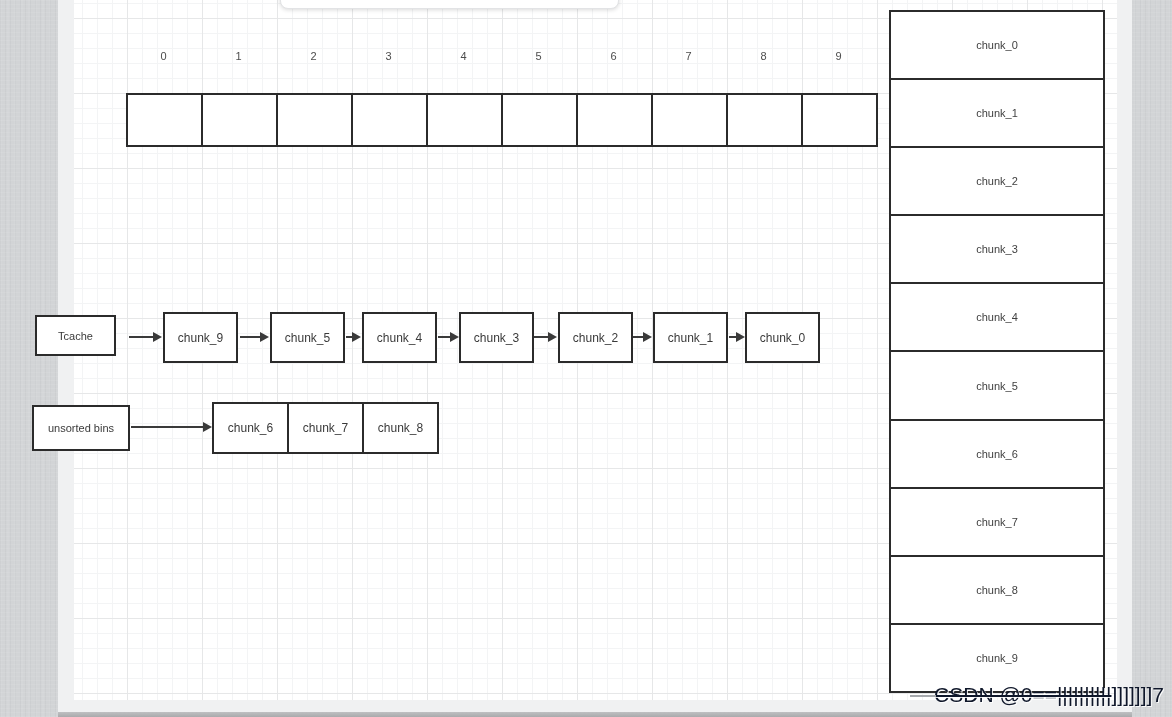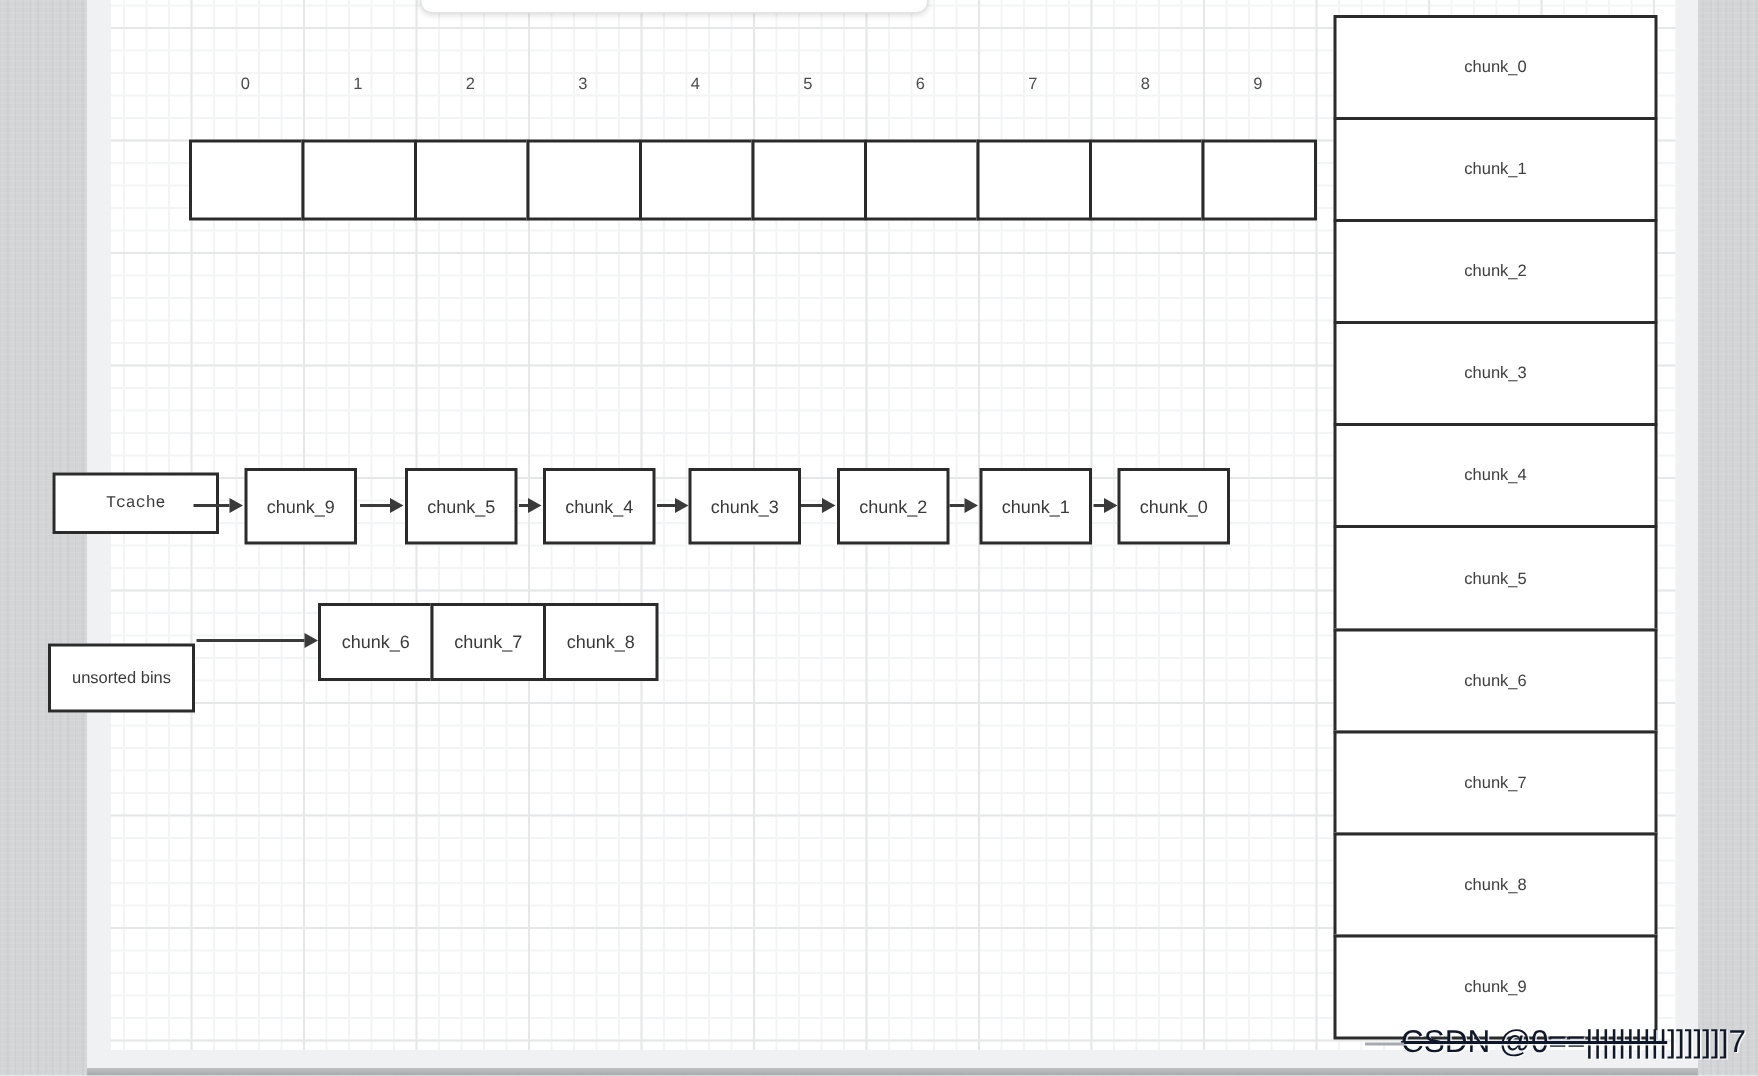--- a/index.html
+++ b/index.html
@@ -106,21 +106,21 @@
     <div class="cell"></div>
     <div class="cell"></div>
     <div class="cell"></div>
     <div class="cell"></div>
     <div class="cell"></div>
     <div class="cell"></div>
     <div class="cell"></div>
     <div class="cell"></div>
   </div>
 
-  <div class="node head-box" style="left:35px;top:315px;width:111px;height:41px;font-family:Liberation Mono, monospace;">Tcache</div>
+  <div class="node head-box" style="left:35px;top:315px;width:81px;height:41px;">Tcache</div>
 
   <div class="node" style="left:163px;top:312px;width:75px;height:51px;">chunk_9</div>
   <div class="node" style="left:270px;top:312px;width:75px;height:51px;">chunk_5</div>
   <div class="node" style="left:362px;top:312px;width:75px;height:51px;">chunk_4</div>
   <div class="node" style="left:459px;top:312px;width:75px;height:51px;">chunk_3</div>
   <div class="node" style="left:558px;top:312px;width:75px;height:51px;">chunk_2</div>
   <div class="node" style="left:653px;top:312px;width:75px;height:51px;">chunk_1</div>
   <div class="node" style="left:745px;top:312px;width:75px;height:51px;">chunk_0</div>
 
   <div class="arrow" style="left:129px;top:336px;width:24px;">
@@ -138,21 +138,21 @@
   <div class="arrow" style="left:534px;top:336px;width:14px;">
       <i class="ah"></i>
     </div>
   <div class="arrow" style="left:633px;top:336px;width:10px;">
       <i class="ah"></i>
     </div>
   <div class="arrow" style="left:729px;top:336px;width:7px;">
       <i class="ah"></i>
     </div>
 
-  <div class="node head-box" style="left:32px;top:429px;width:98px;height:46px;">unsorted bins</div>
+  <div class="node head-box" style="left:32px;top:405px;width:98px;height:46px;">unsorted bins</div>
 
   <div class="arrow" style="left:131px;top:426px;width:72px;">
       <i class="ah"></i>
     </div>
 
   <div class="ucell-row">
     <div class="ucell">chunk_6</div>
     <div class="ucell">chunk_7</div>
     <div class="ucell">chunk_8</div>
   </div>

